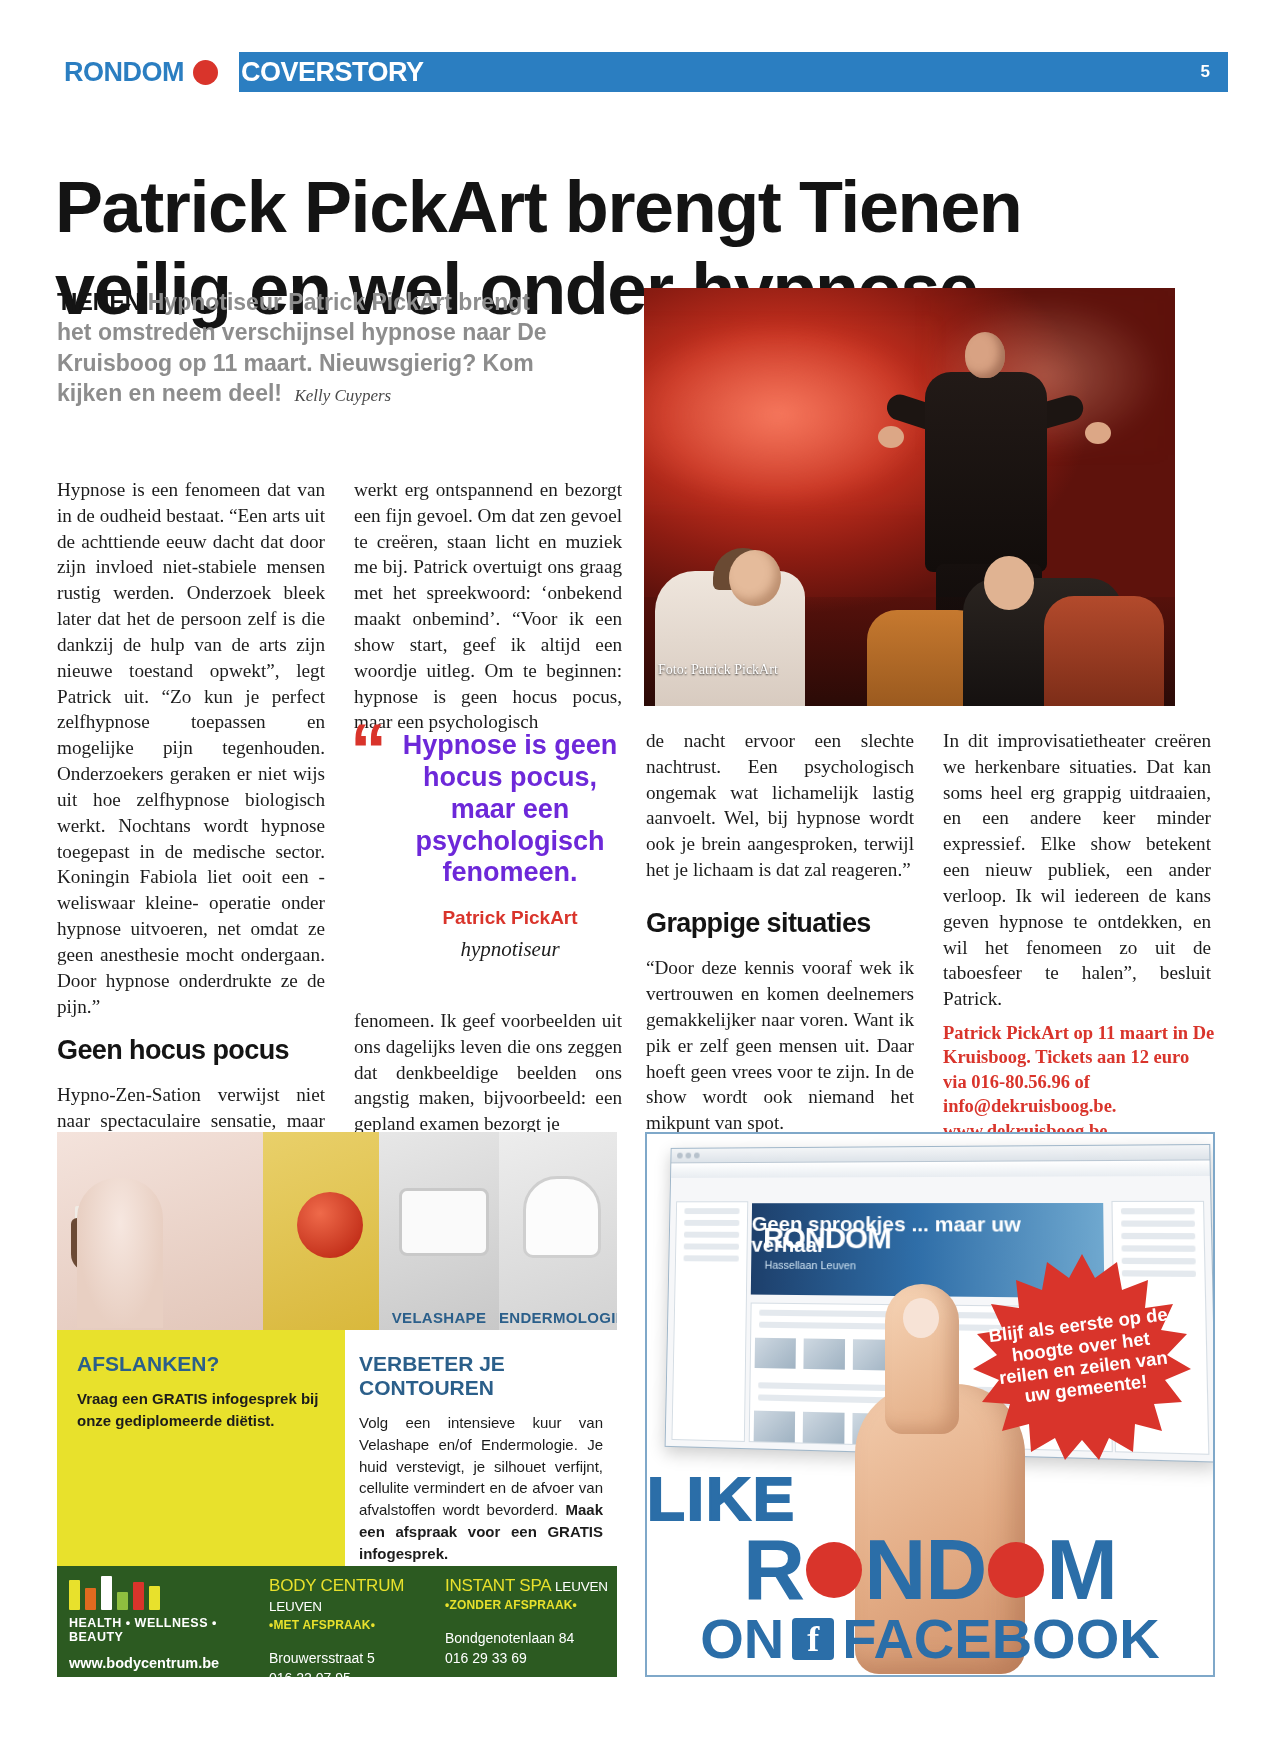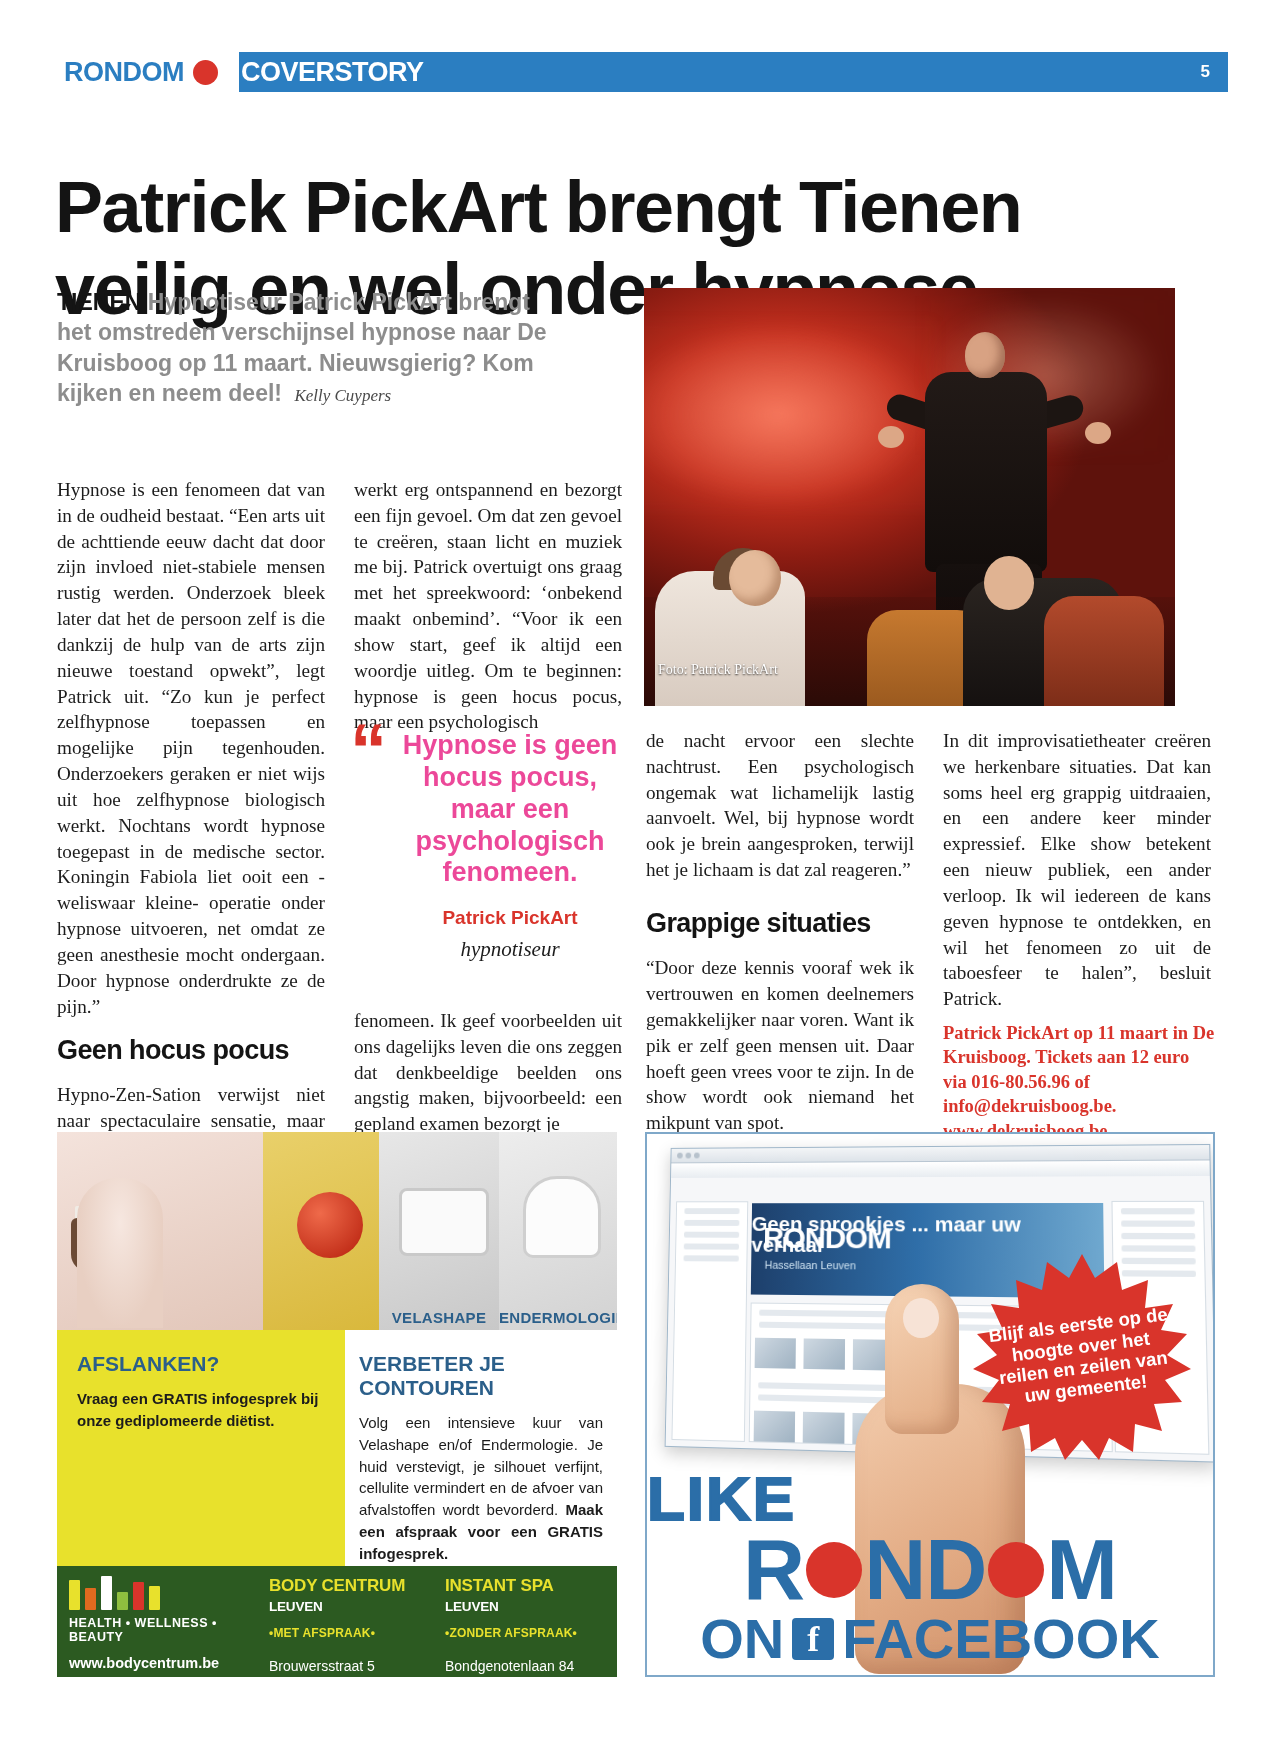--- a/index.html
+++ b/index.html
@@ -306,21 +306,21 @@
     font-size: 74px;
     line-height: 0.7;
     color: #d9342b;
     font-weight: bold;
   }
   .pq-text {
     font-family: "Liberation Sans", sans-serif;
     font-weight: bold;
     font-size: 27px;
     line-height: 1.18;
-    color: #ec4899;
+    color: #6d28d9;
     padding-left: 34px;
   }
   .pq-author {
     font-family: "Liberation Sans", sans-serif;
     font-weight: bold;
     font-size: 19px;
     color: #d9342b;
     margin-top: 18px;
     padding-left: 34px;
   }
@@ -489,25 +489,25 @@
     line-height: 1.35;
     color: #ffffff;
   }
   .footer-col {
     width: 176px;
     box-sizing: border-box;
     padding: 10px 8px 0 4px;
     font-family: "Liberation Sans", sans-serif;
   }
   .fc-title {
-    font-weight: bold;
+    font-weight: normal;
     font-size: 17px;
     color: #e8e12c;
     letter-spacing: -0.2px;
-    margin-bottom: 10px;
+    margin-bottom: 2px;
   }
   .fc-title .small { font-size: 13.5px; color: #ffffff; }
   .fc-sub {
     font-size: 12px;
     font-weight: bold;
     color: #e8e12c;
     margin-bottom: 16px;
     letter-spacing: 0.2px;
   }
   .fc-line { font-size: 14px; line-height: 1.45; color: #ffffff; }

